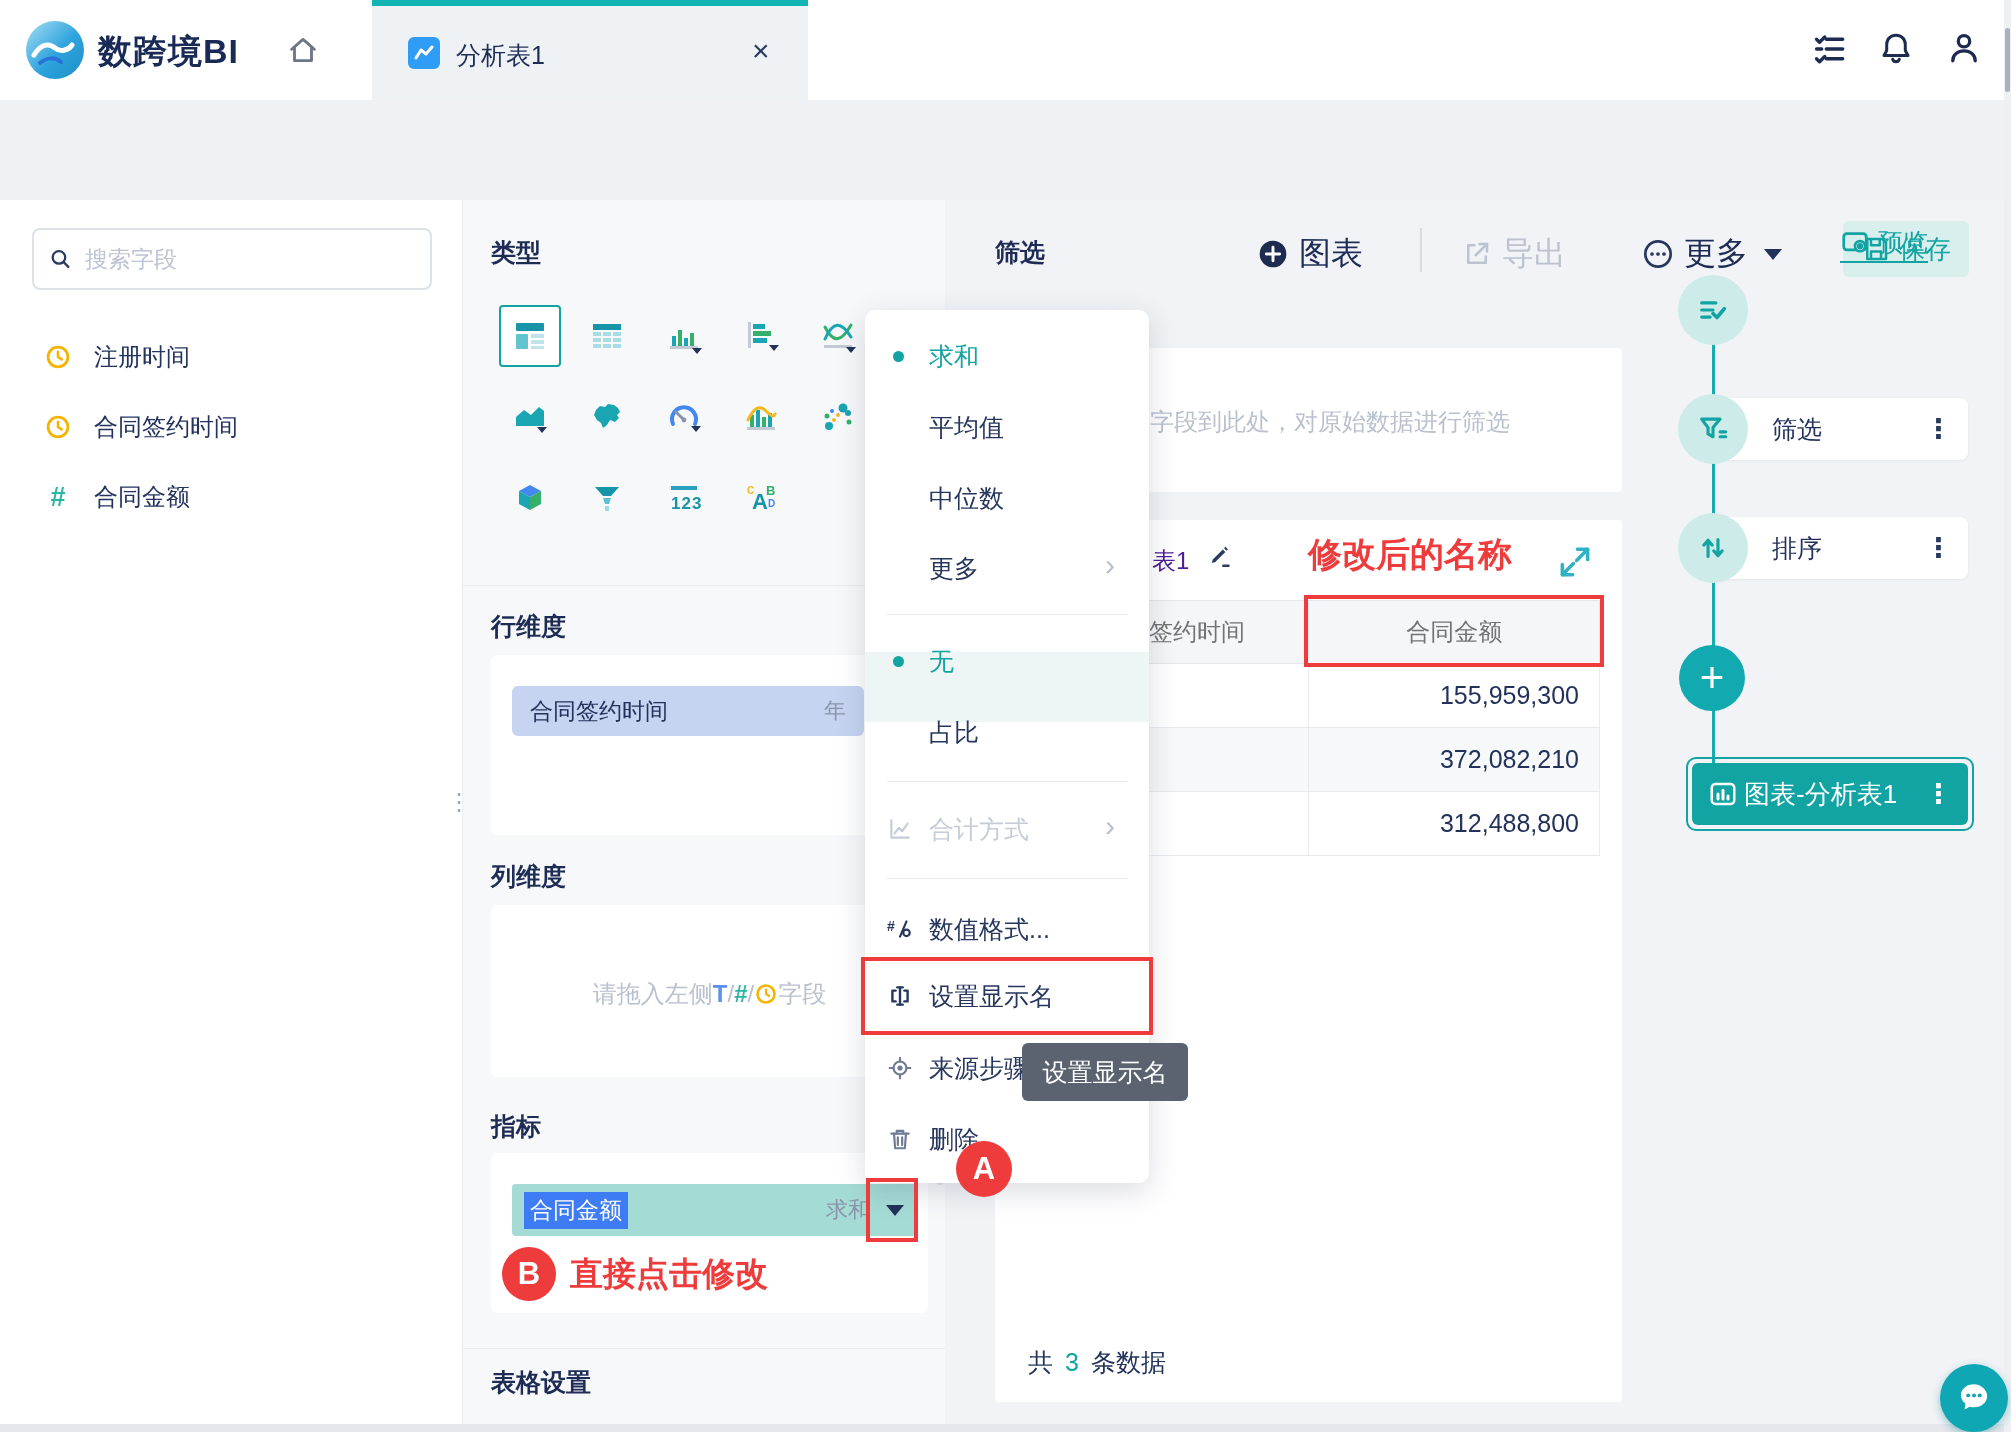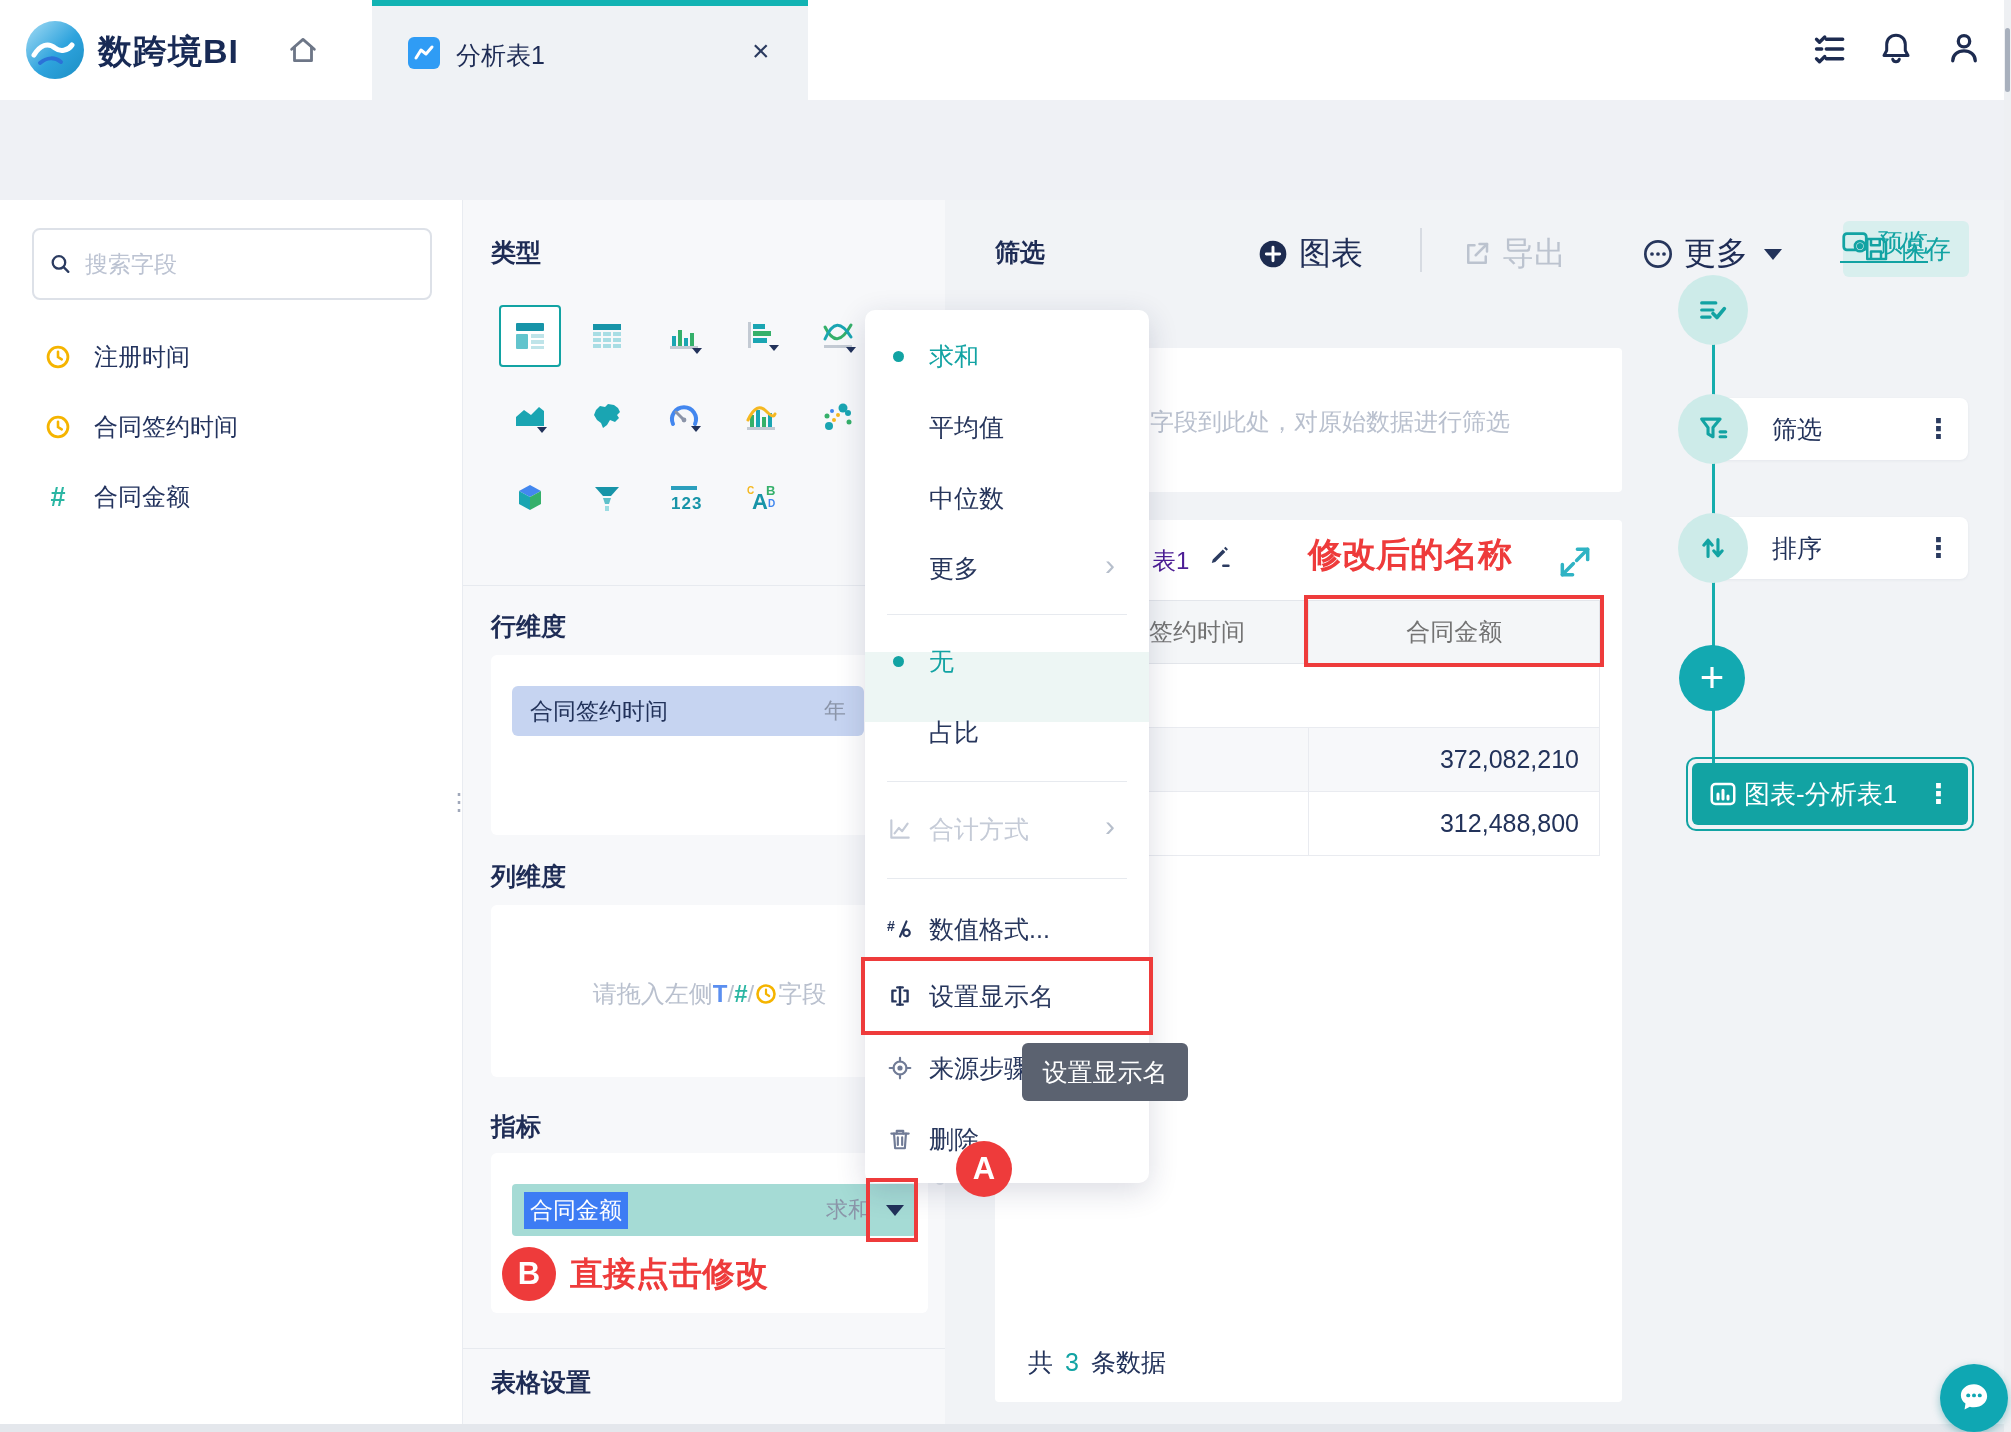--- a/index.html
+++ b/index.html
@@ -14,21 +14,21 @@
   .tab-title{position:absolute;left:84px;top:33px;font-size:25px;color:#1e2c55;}
   .tab-close{position:absolute;left:380px;top:28px;font-size:30px;color:#2a3a5f;cursor:pointer;}
   
   .toolbar{position:absolute;left:0;top:100px;width:2011px;height:100px;background:#eff1f5;}
   .tb-btn{position:absolute;display:flex;align-items:center;gap:10px;font-size:32px;color:#1e2c55;cursor:pointer;}
   .save-btn{position:absolute;left:1843px;top:121px;width:126px;height:56px;background:#d8efee;border-radius:6px;display:flex;align-items:center;justify-content:center;gap:8px;font-size:26px;color:#12a3a3;cursor:pointer;}
   .caret{width:0;height:0;border-left:9px solid transparent;border-right:9px solid transparent;border-top:11px solid #22325a;}
   
   .fields-panel{position:absolute;left:0;top:200px;width:463px;height:1232px;background:#fff;border-right:1px solid #e9ecf1;box-sizing:border-box;}
   .config-panel{position:absolute;left:463px;top:200px;width:482px;height:1232px;background:#f7f8fa;}
-  .search-box{position:absolute;left:32px;top:228px;width:400px;height:72px;background:#fff;border:2px solid #dde1e8;border-radius:8px;box-sizing:border-box;display:flex;align-items:center;padding:0 14px;gap:10px;}
+  .search-box{position:absolute;left:32px;top:228px;width:400px;height:62px;background:#fff;border:2px solid #dde1e8;border-radius:8px;box-sizing:border-box;display:flex;align-items:center;padding:0 14px;gap:10px;}
   .search-box input{border:none;outline:none;font-size:23px;width:100%;font-family:inherit;color:#1e2c55;background:transparent;}
   .search-box input::placeholder{color:#bcc3d2;}
   .field-row{position:absolute;left:0;width:463px;height:56px;display:flex;align-items:center;padding-left:44px;gap:22px;box-sizing:border-box;font-size:24px;color:#23335e;cursor:grab;}
   .hash-glyph{font-size:27px;font-weight:bold;color:#2bb6a3;width:28px;text-align:center;}
   
   .ct-cell{position:absolute;width:62px;height:62px;display:flex;align-items:center;justify-content:center;cursor:pointer;border-radius:4px;}
   .ct-selected{background:#fff;border:2px solid #12a3a3;box-sizing:border-box;}
   .hdiv{position:absolute;height:1px;background:#e7eaef;}
   
   .row-pill{position:absolute;left:512px;top:686px;width:352px;height:50px;background:#c6d4f1;border-radius:6px;display:flex;align-items:center;padding:0 18px;box-sizing:border-box;font-size:23px;color:#22325a;cursor:grab;}
@@ -378,20 +378,21 @@
         <path d="M4 20l7-7"></path>
     </svg>
   </div>
 
   <div class="tbl-header">
     <div class="tbl-h1">签约时间</div>
     <div class="tbl-h2">合同金额</div>
   </div>
   <div class="tbl-row" style="top:664px;background:#fff;">
     <div class="tbl-c1"></div>
+    <div class="tbl-c2">155,959,300</div>
   </div>
   <div class="tbl-row" style="top:728px;background:#f7f8fa;">
     <div class="tbl-c1"></div>
     <div class="tbl-c2">372,082,210</div>
   </div>
   <div class="tbl-row" style="top:792px;background:#fff;">
     <div class="tbl-c1"></div>
     <div class="tbl-c2">312,488,800</div>
   </div>
 

